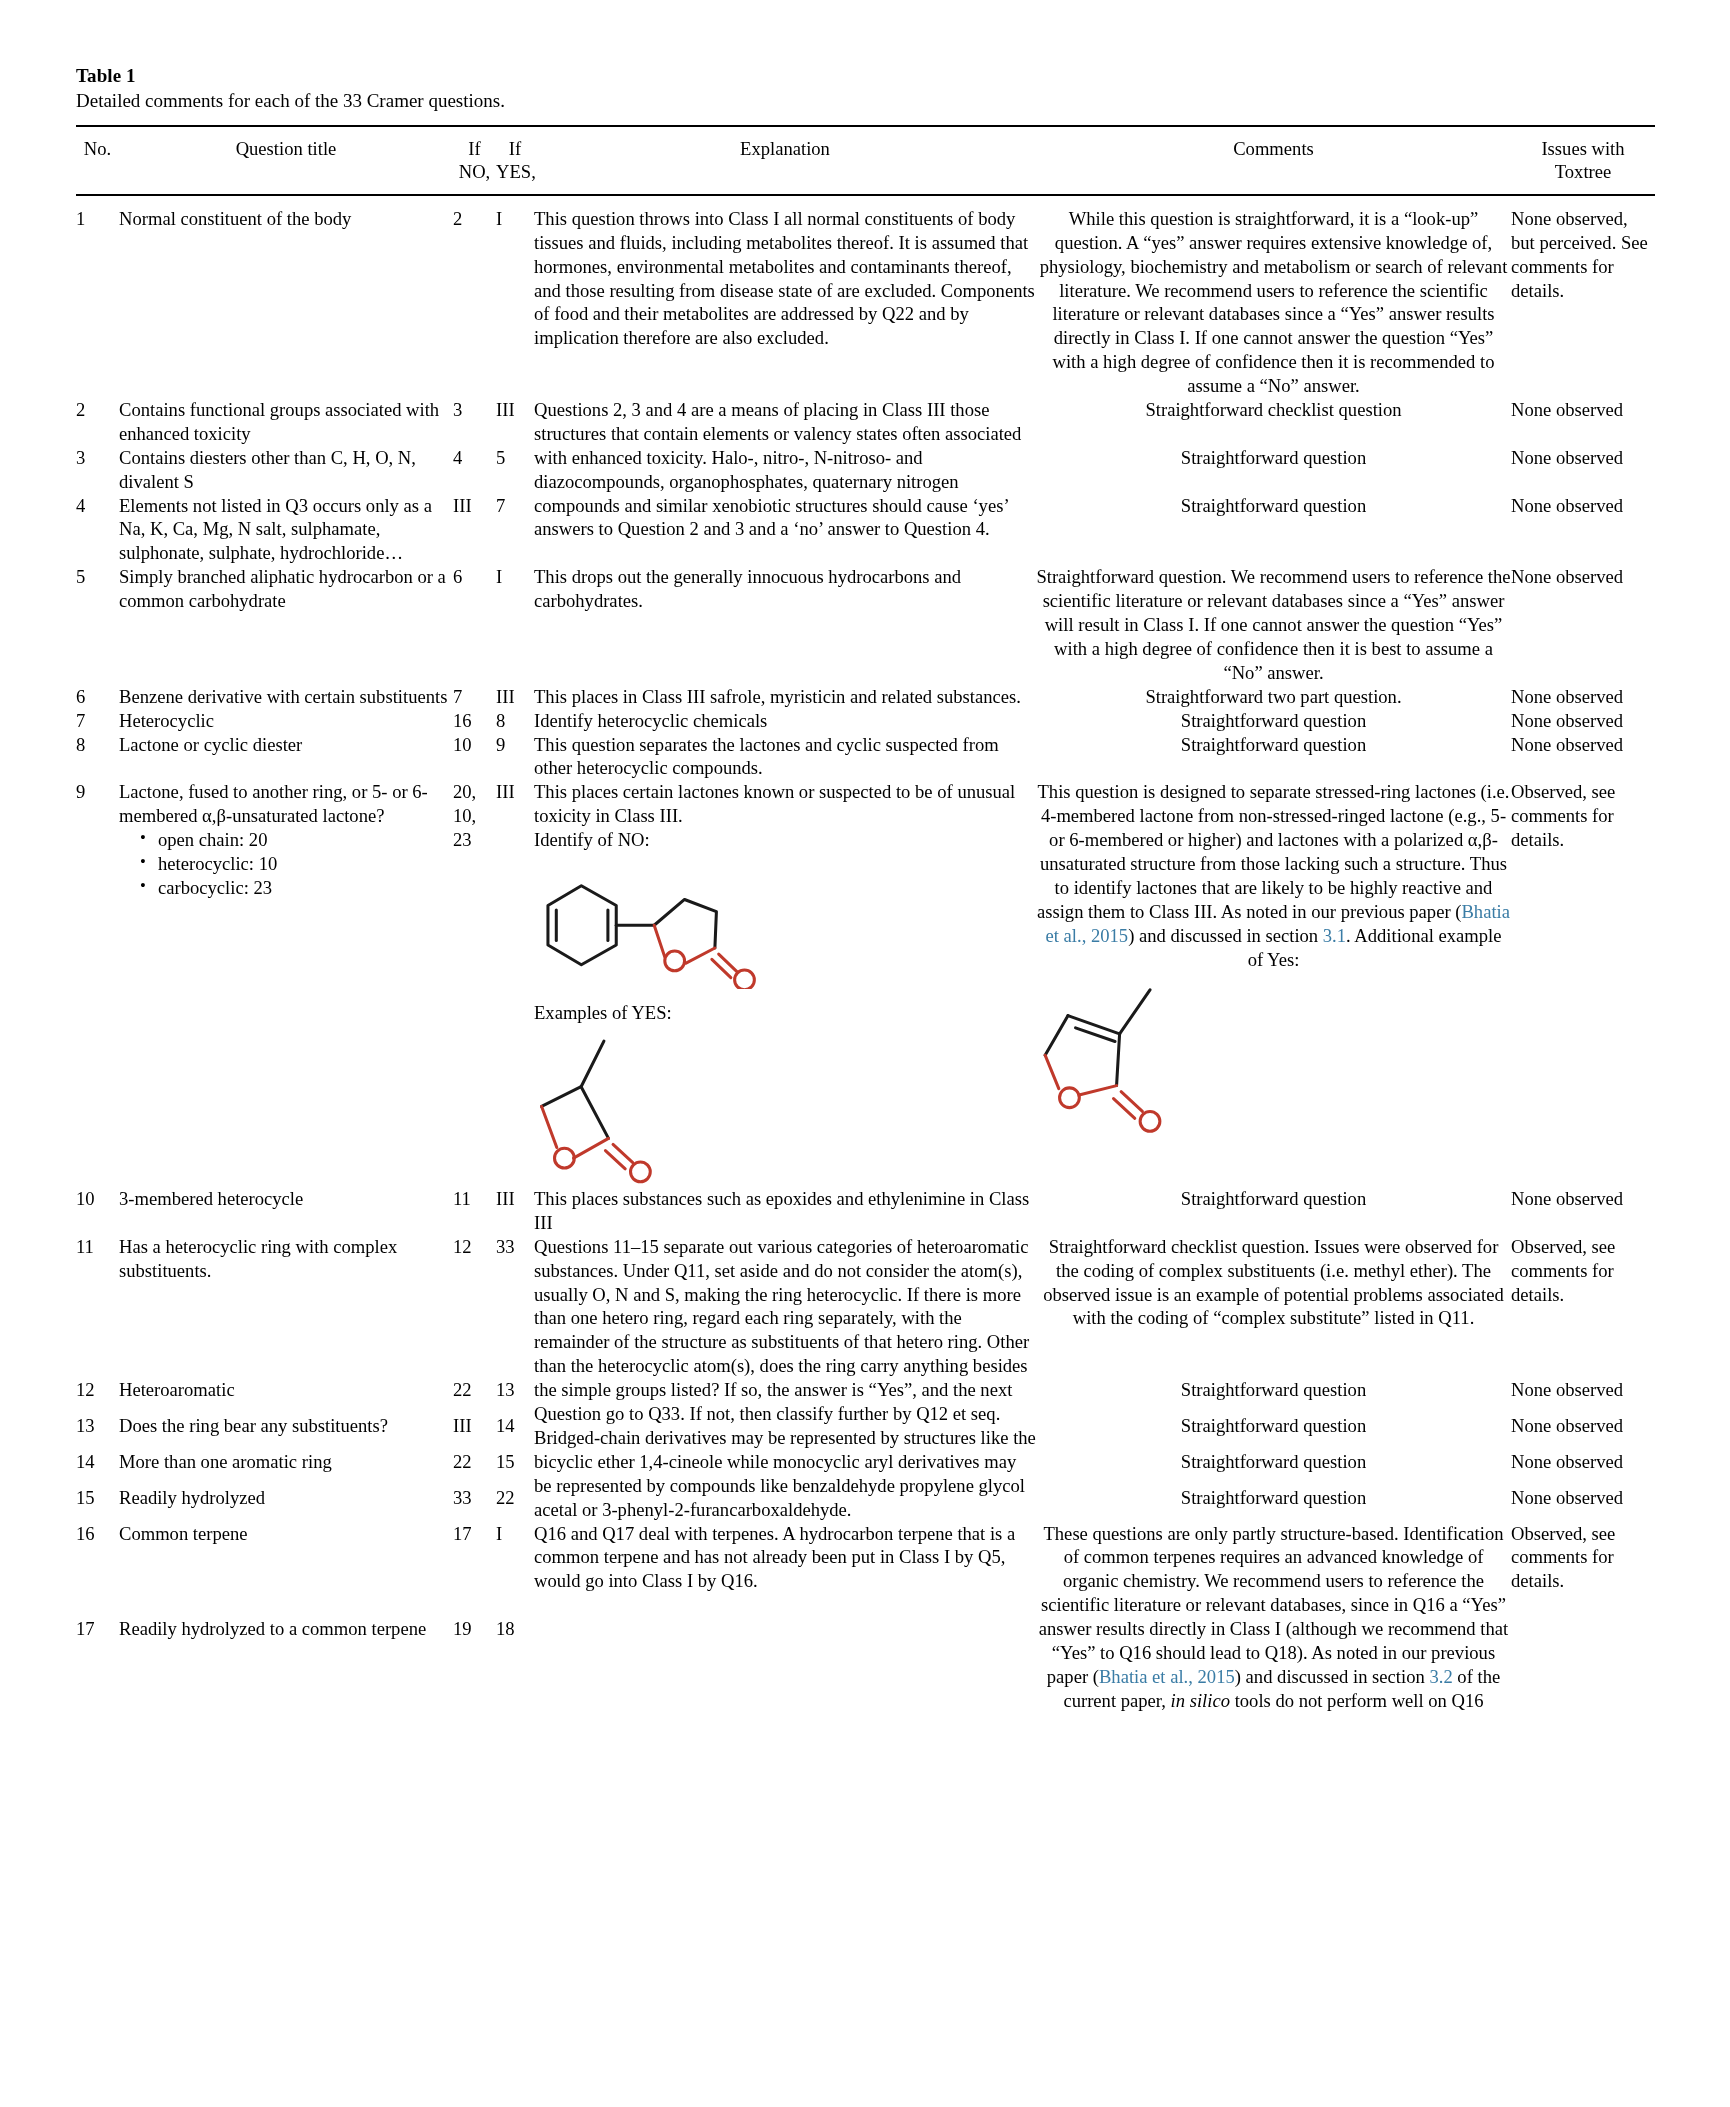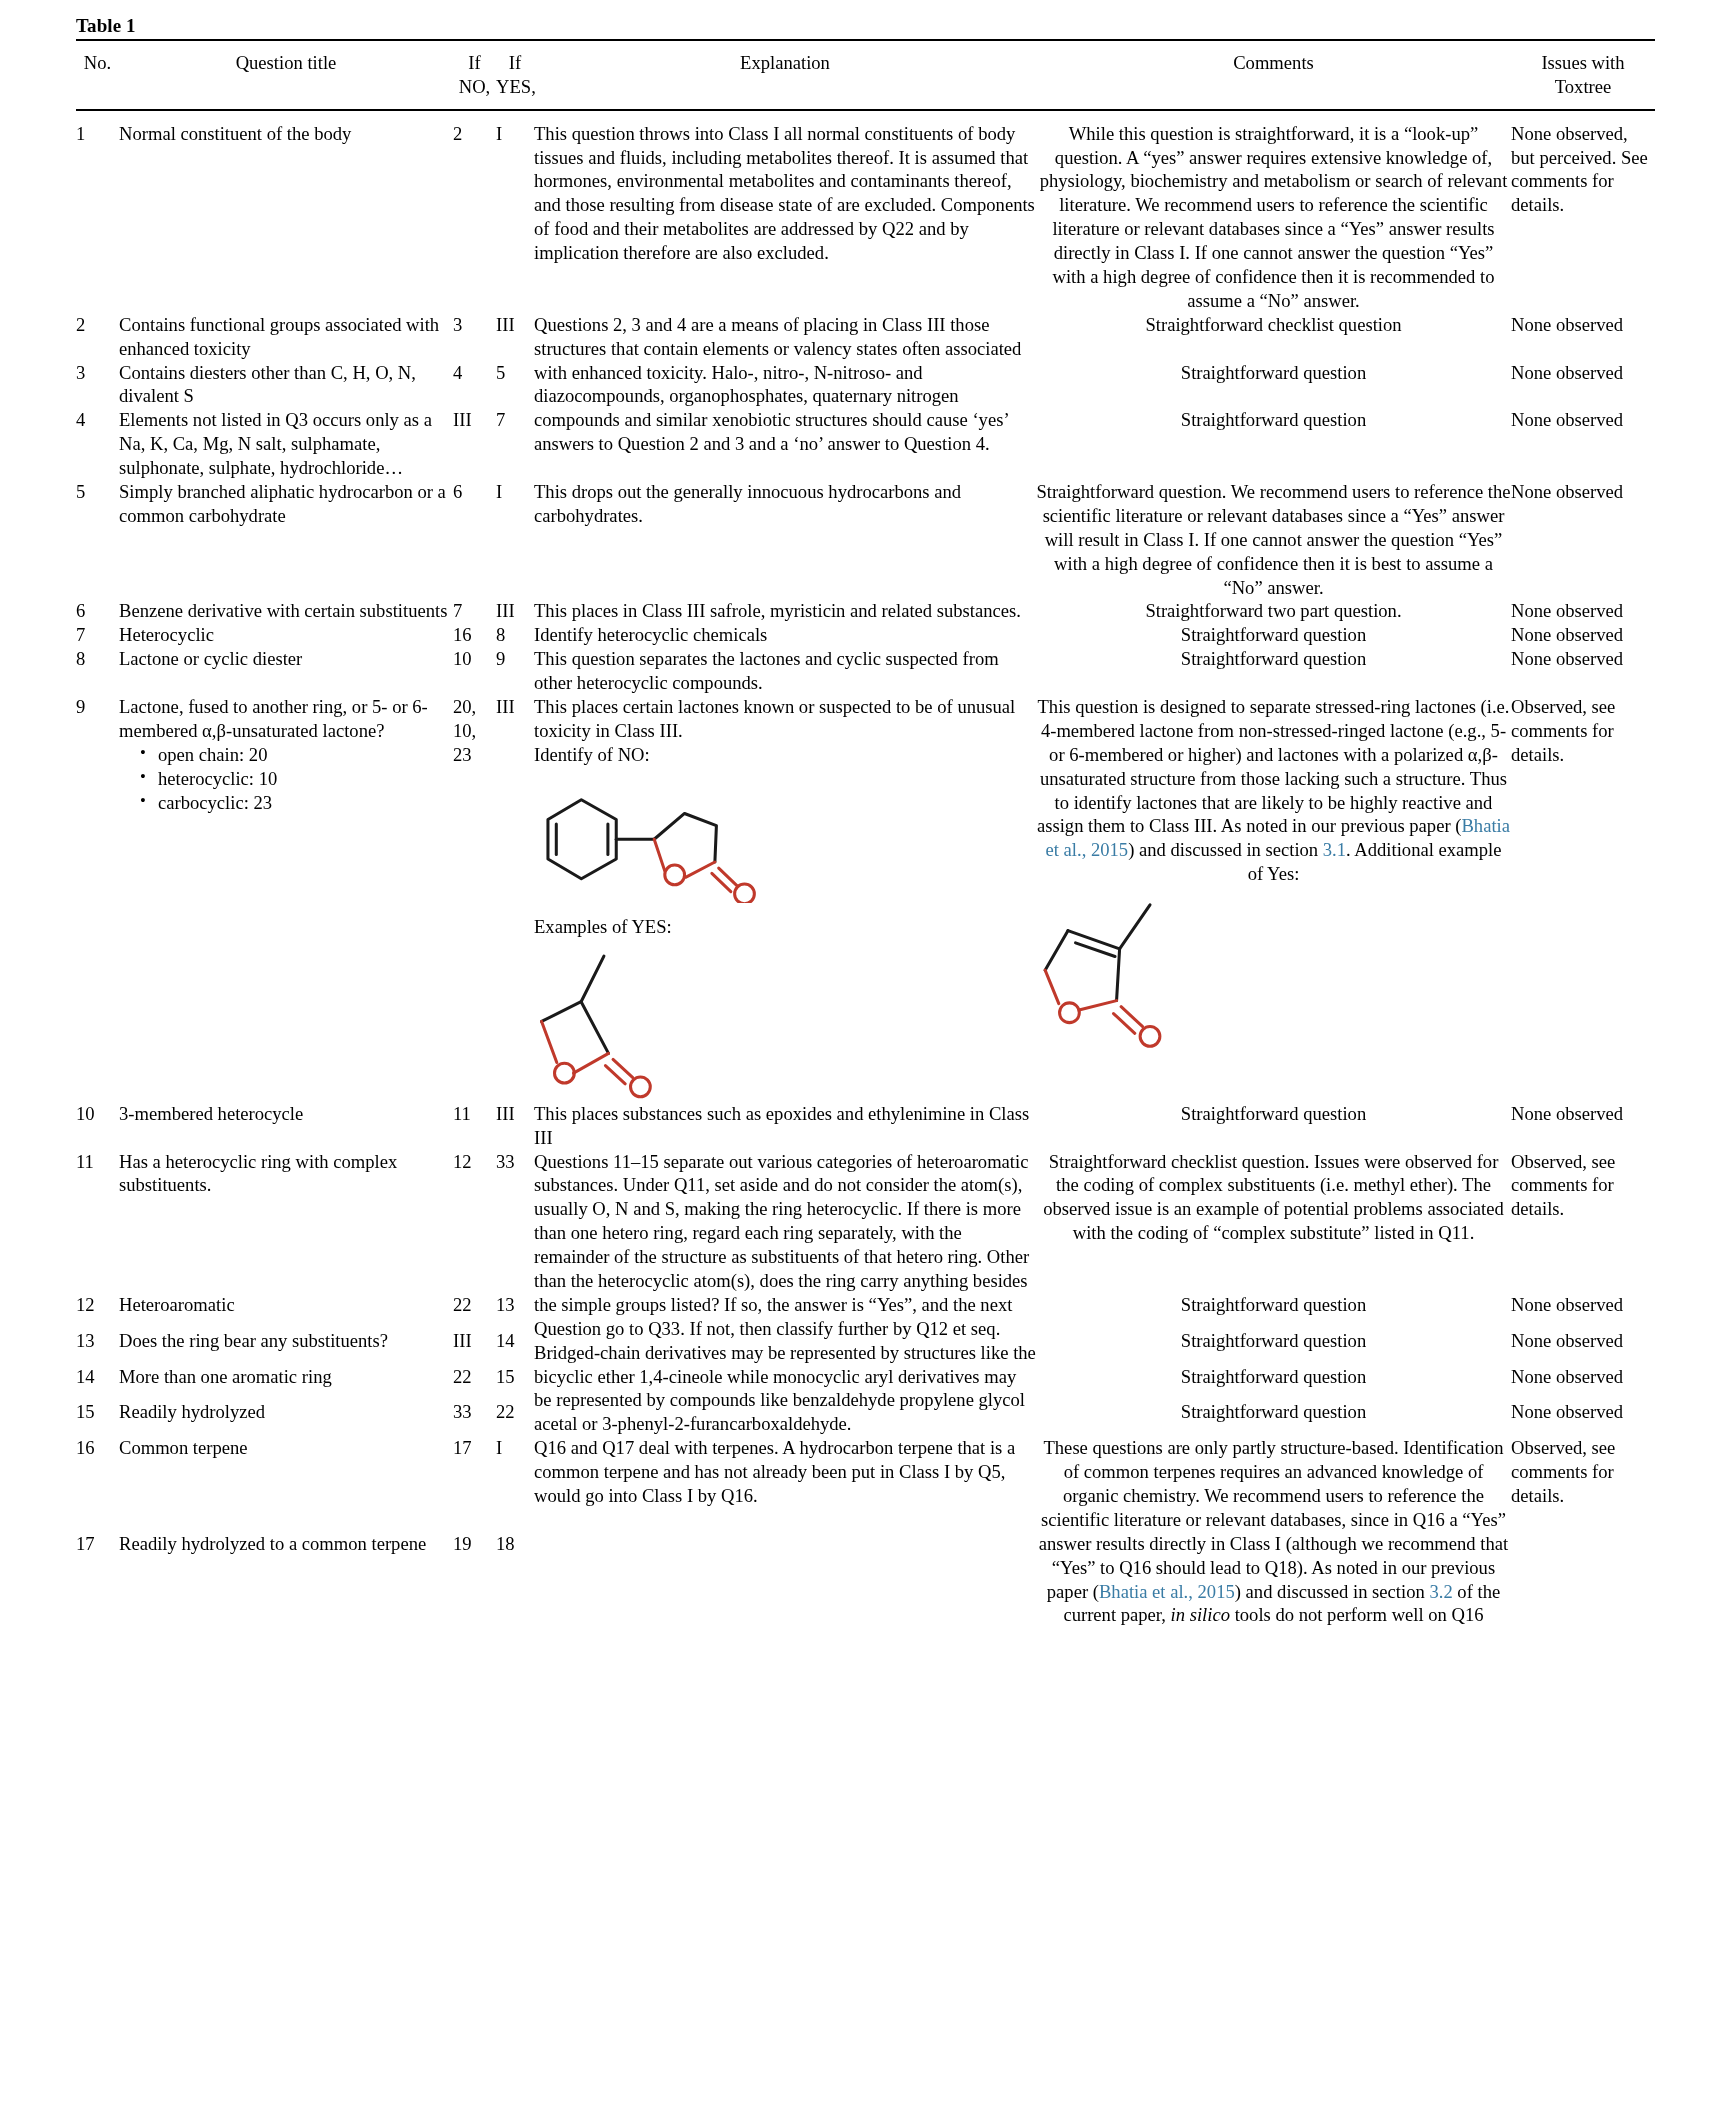--- a/index.html
+++ b/index.html
@@ -11,21 +11,22 @@
   body {
     width: 1731px;
     height: 2108px;
     font-family: "Liberation Serif", "DejaVu Serif", serif;
     color: #000000;
     overflow: hidden;
   }
   .page {
     box-sizing: border-box;
     width: 1731px;
-    padding: 14px 76px 0 76px;
+    padding: 24px 76px 0 76px;
+    margin-top: 40px;
   }
   .table-label {
     font-weight: bold;
     font-size: 19px;
     line-height: 1.25;
     margin: 0 0 1.5px 0;
     letter-spacing: 0.1px;
   }
   .table-caption {
     font-size: 19px;
@@ -101,20 +102,21 @@
   .struct { display: block; margin: 7.6px 0 3px 0; }
   .struct svg { display: block; }
   .gap-s { display:block; height: 9px; }
 </style>
 </head>
 <body>
 
 <div class="page">
 
   <div class="table-label">Table 1</div>
+  <div class="table-caption">Detailed comments for each of the 33 Cramer questions.</div>
 
   <table class="cramer">
     <colgroup>
       <col class="c-no">
         <col class="c-title">
         <col class="c-ifno">
         <col class="c-ifyes">
       <col class="c-expl">
         <col class="c-com">
         <col class="c-iss">

